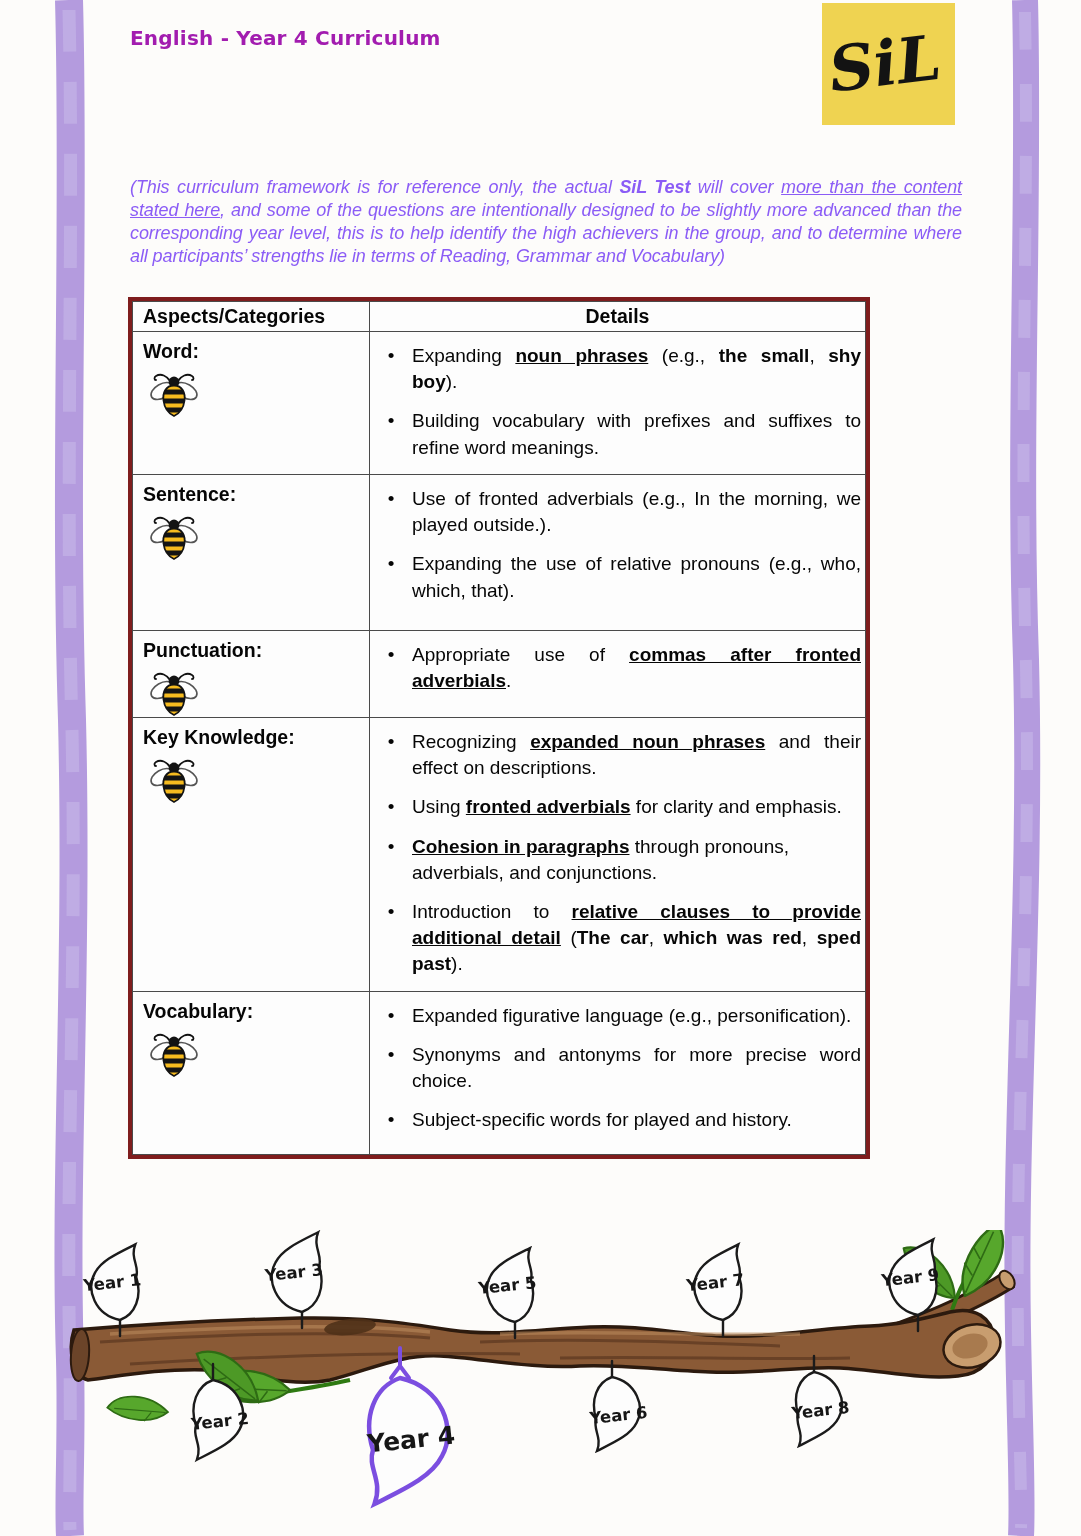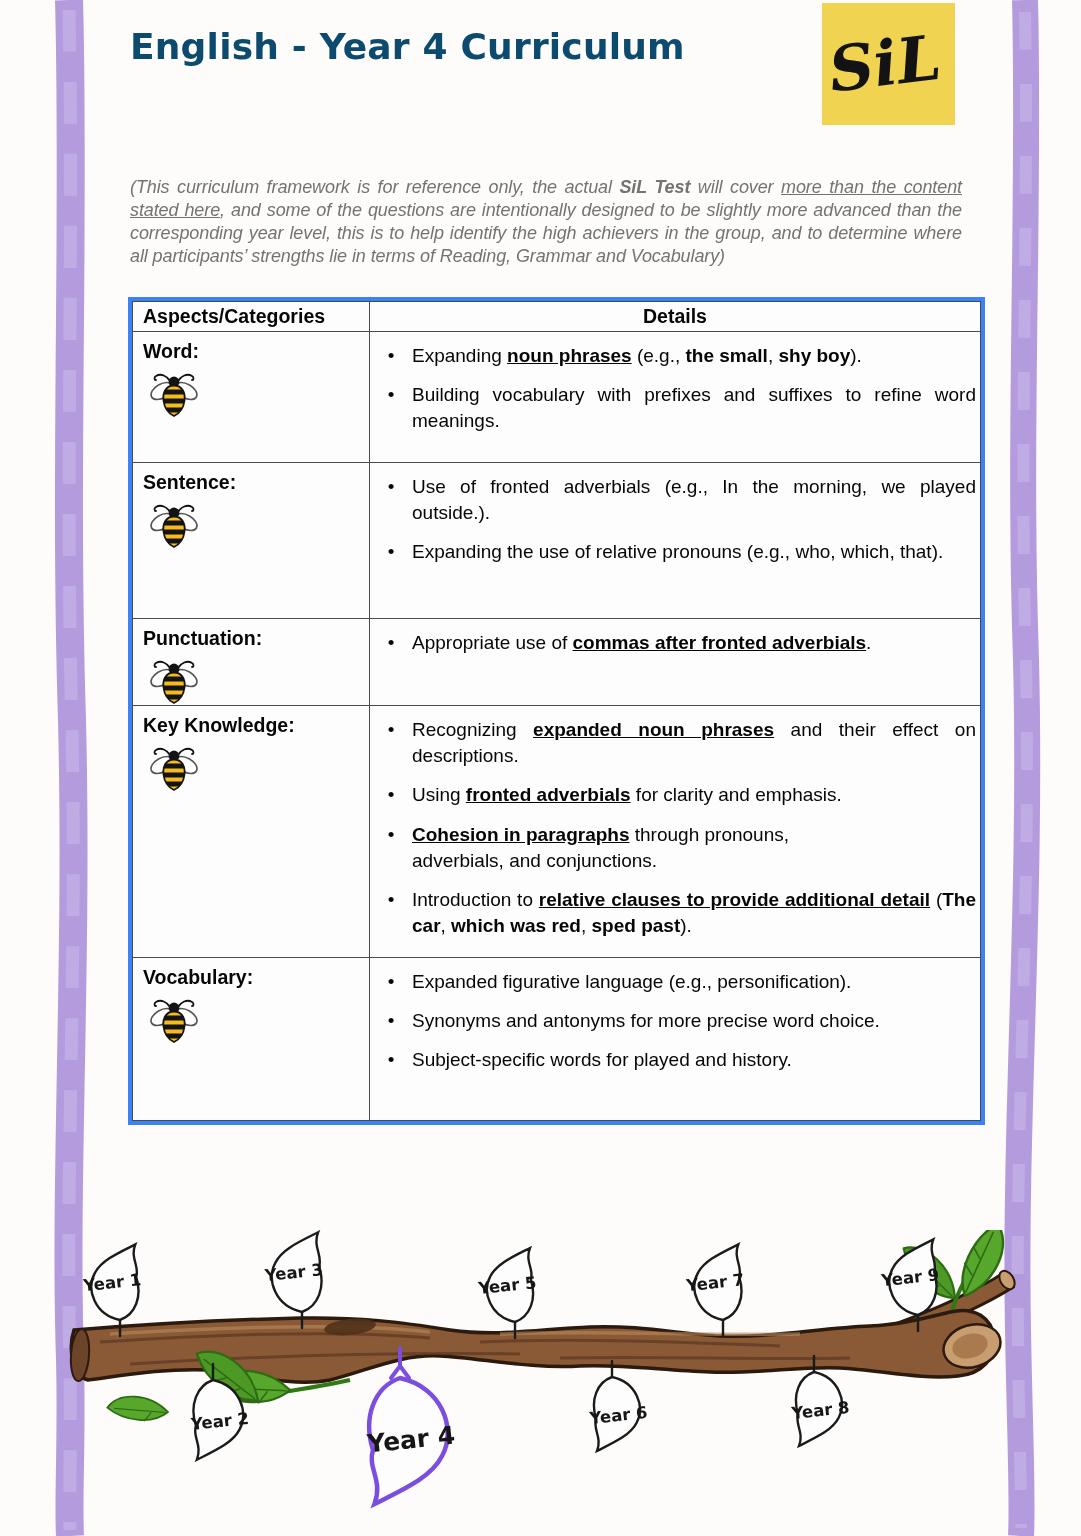--- a/index.html
+++ b/index.html
@@ -2,34 +2,34 @@
 <html><head>
 <meta charset="utf-8">
 <style>
   * { margin:0; padding:0; box-sizing:border-box; }
   body { background:#e8e8e8; font-family:"Liberation Sans", sans-serif; }
   .page { position:relative; width:1081px; height:1536px; background:#fdfcfa; overflow:hidden; }
 
   .stripes { position:absolute; left:0; top:0; pointer-events:none; }
 
   .title { position:absolute; left:130px; top:26px; font-family:"DejaVu Sans", sans-serif;
-           font-size:36px; font-weight:bold; color:#0c4a6e; letter-spacing:.2px; }
+           font-size:20px; font-weight:bold; color:#a21caf; letter-spacing:.2px; }
 
   .logo { position:absolute; left:822px; top:3px; width:133px; height:122px; background:#efd351; }
 
   .subtitle { position:absolute; left:130px; top:128px; font-size:20.5px; font-weight:bold; color:#0b0b0b;
               text-decoration:underline; text-decoration-thickness:2px; text-underline-offset:3px; }
 
   .intro { position:absolute; left:130px; top:176px; width:832px; font-size:18px; font-style:italic;
-           color:#737373; text-align:justify; line-height:1.28; letter-spacing:-0.1px; }
+           color:#8b5cf6; text-align:justify; line-height:1.28; letter-spacing:-0.1px; }
 
   .b { font-weight:bold; }
   .u { text-decoration:underline; }
 
-  .table-wrap { position:absolute; left:128px; top:297px; width:857px; border:4px solid #3b82f6; background:#fdfdfd; }
+  .table-wrap { position:absolute; left:128px; top:297px; width:742px; border:4px solid #7f1d1d; background:#fdfdfd; }
   table { border-collapse:collapse; width:100%; table-layout:fixed; }
   th, td { border:1px solid #4a4a4a; vertical-align:top; color:#060606; }
   th { height:30px; font-size:19.5px; vertical-align:middle; }
   th.cat-h { text-align:left; padding-left:10px; }
   th.det-h { text-align:center; }
   td.cat-cell { padding:8px 24px 0 10px; }
   .cat-label { font-size:19.5px; font-weight:bold; }
   .bee { width:50px; height:47px; display:block; margin:8px 0 0 6px; }
   td.det-cell { padding:11px 0 0 0; }
   .bullet { display:flex; margin-bottom:13px; }

